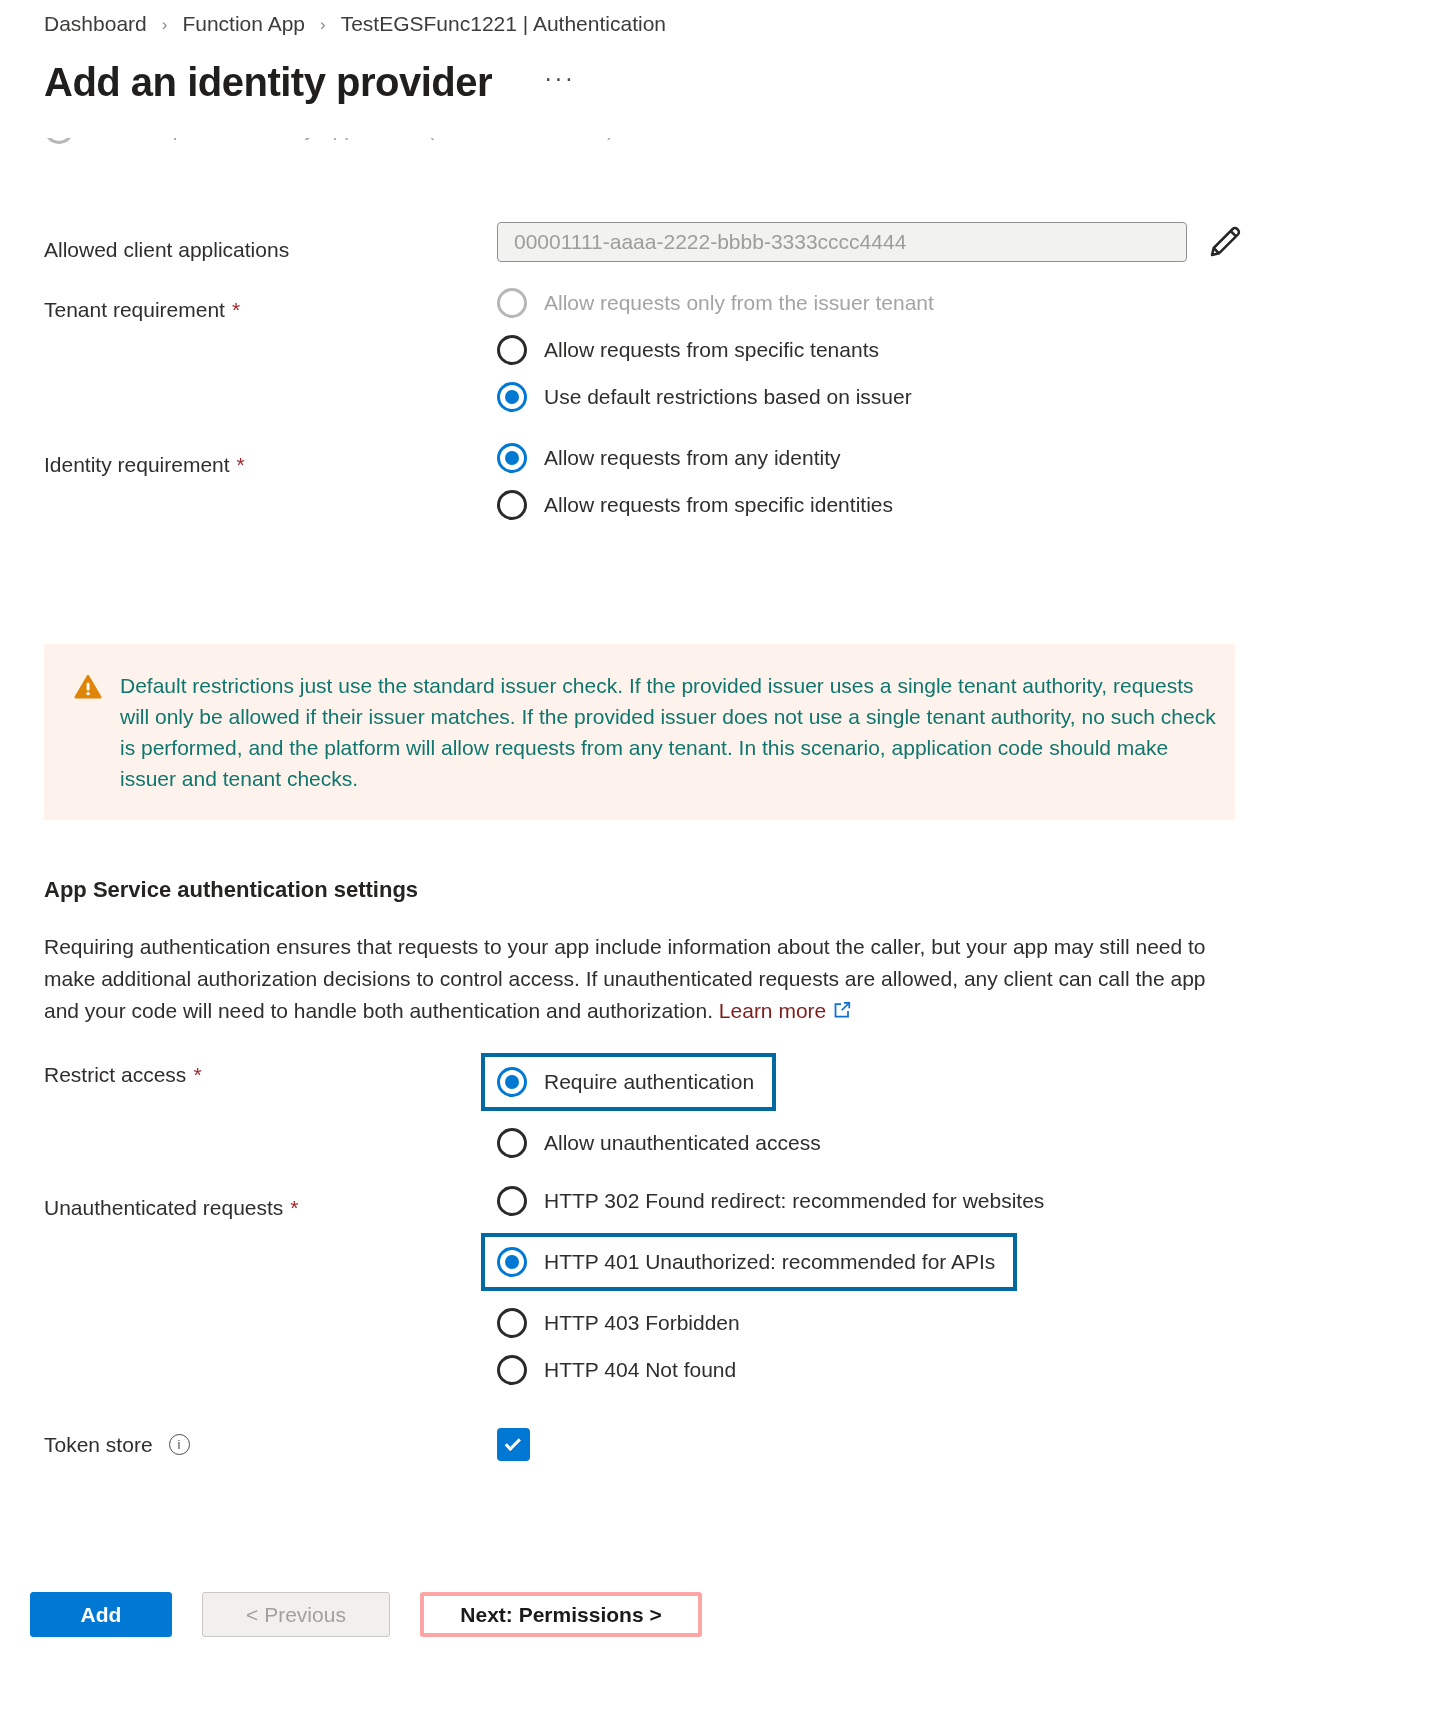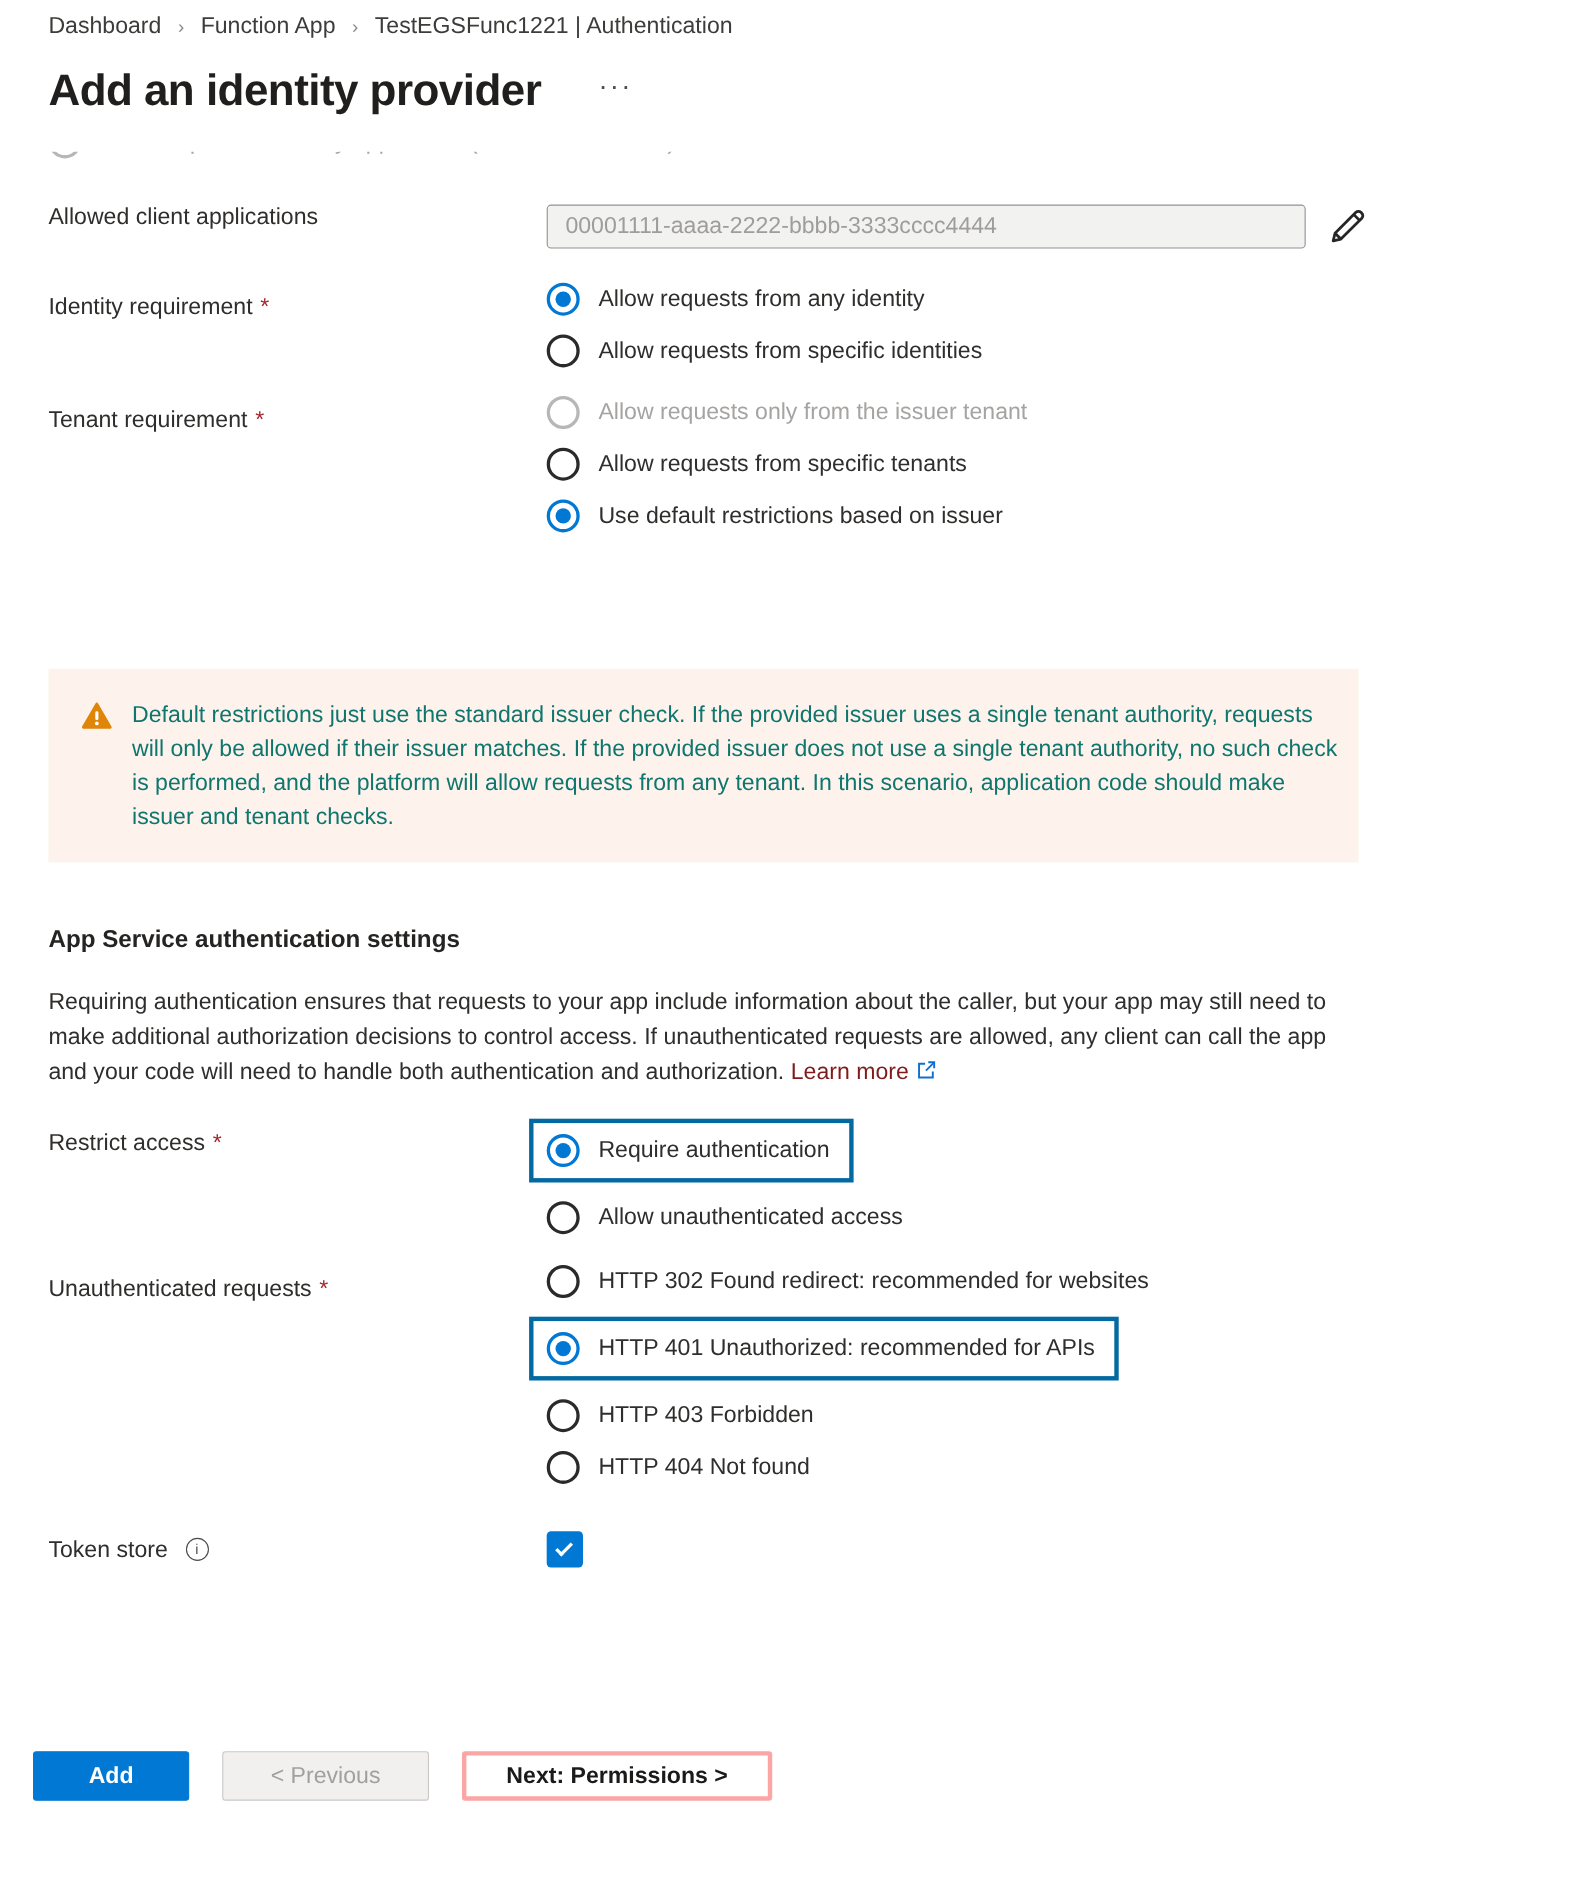--- a/index.html
+++ b/index.html
@@ -21,21 +21,21 @@
   .clip-region { margin: 30px 0 0 44px; height: 22px; overflow: hidden; }
   .clip-region .radio-row { margin-top: -24px; }
 
   
   .row { display: flex; margin-left: 44px; }
   .label-col { width: 453px; flex-shrink: 0; }
   .flabel { font-size: 21px; color: #2f2e2d; }
   .req { color: #a4262c; font-size: 21px; margin-left: 7px; }
   .ctrl-col { flex: 1; min-width: 0; }
 
-  .row-input { margin-top: 26px; align-items: flex-start; height: 40px; }
+  .row-input { margin-top: 62px; align-items: flex-end; height: 40px; }
   .input-line { display: flex; align-items: center; }
   .text-input {
     width: 750px; height: 40px; font-family: "Liberation Sans", sans-serif;
     font-size: 21px; color: #9f9d9b; background: #f2f2f1;
     border: 1px solid #919191; border-radius: 4px; padding: 0 16px;
   }
   .pencil { margin-left: 18px; display: inline-flex; cursor: pointer; }
 
   .row-identity { margin-top: 31px; }
   .row-tenant { margin-top: 26px; }
@@ -133,52 +133,52 @@
       <span class="pencil">
         <svg width="40" height="40" viewBox="0 0 24 24" fill="none" stroke="#262626" stroke-width="1.5">
           <path d="M4.2 19.8l1-4.2L16.6 4.2a1.9 1.9 0 0 1 2.7 0l.5.5a1.9 1.9 0 0 1 0 2.7L8.4 18.8l-4.2 1z" stroke-linejoin="round"></path>
           <path d="M15.4 5.4l3.2 3.2"></path>
           <path d="M5.2 15.6l3.2 3.2"></path>
         </svg>
       </span>
     </div>
   </div>
 
-  <div class="row group row-identity">
-    <div class="label-col">
-      <span class="flabel">Identity requirement</span><span class="req">*</span>
-    </div>
-    <div class="ctrl-col opts">
-      <div class="radio-row">
-        <span class="radio sel"></span>
-        <span class="olabel">Allow requests from any identity</span>
-      </div>
-      <div class="radio-row">
-        <span class="radio"></span>
-        <span class="olabel">Allow requests from specific identities</span>
-      </div>
-    </div>
-  </div>
-
   <div class="row group row-tenant">
     <div class="label-col">
       <span class="flabel">Tenant requirement</span><span class="req">*</span>
     </div>
     <div class="ctrl-col opts">
       <div class="radio-row">
         <span class="radio dis"></span>
         <span class="olabel dis">Allow requests only from the issuer tenant</span>
       </div>
       <div class="radio-row">
         <span class="radio"></span>
         <span class="olabel">Allow requests from specific tenants</span>
       </div>
       <div class="radio-row">
         <span class="radio sel"></span>
         <span class="olabel">Use default restrictions based on issuer</span>
+      </div>
+    </div>
+  </div>
+
+  <div class="row group row-identity">
+    <div class="label-col">
+      <span class="flabel">Identity requirement</span><span class="req">*</span>
+    </div>
+    <div class="ctrl-col opts">
+      <div class="radio-row">
+        <span class="radio sel"></span>
+        <span class="olabel">Allow requests from any identity</span>
+      </div>
+      <div class="radio-row">
+        <span class="radio"></span>
+        <span class="olabel">Allow requests from specific identities</span>
       </div>
     </div>
   </div>
 
   <div class="warning">
     <span class="warn-icon">
       <svg width="28" height="25" viewBox="0 0 24 22">
         <path d="M12 1.8 L22.8 20.4 H1.2 Z" fill="#df8508" stroke="#df8508" stroke-width="2.2" stroke-linejoin="round"></path>
         <rect x="10.8" y="7.6" width="2.5" height="7" rx="1.1" fill="#ffffff"></rect>
         <circle cx="12.05" cy="17.3" r="1.5" fill="#ffffff"></circle>

